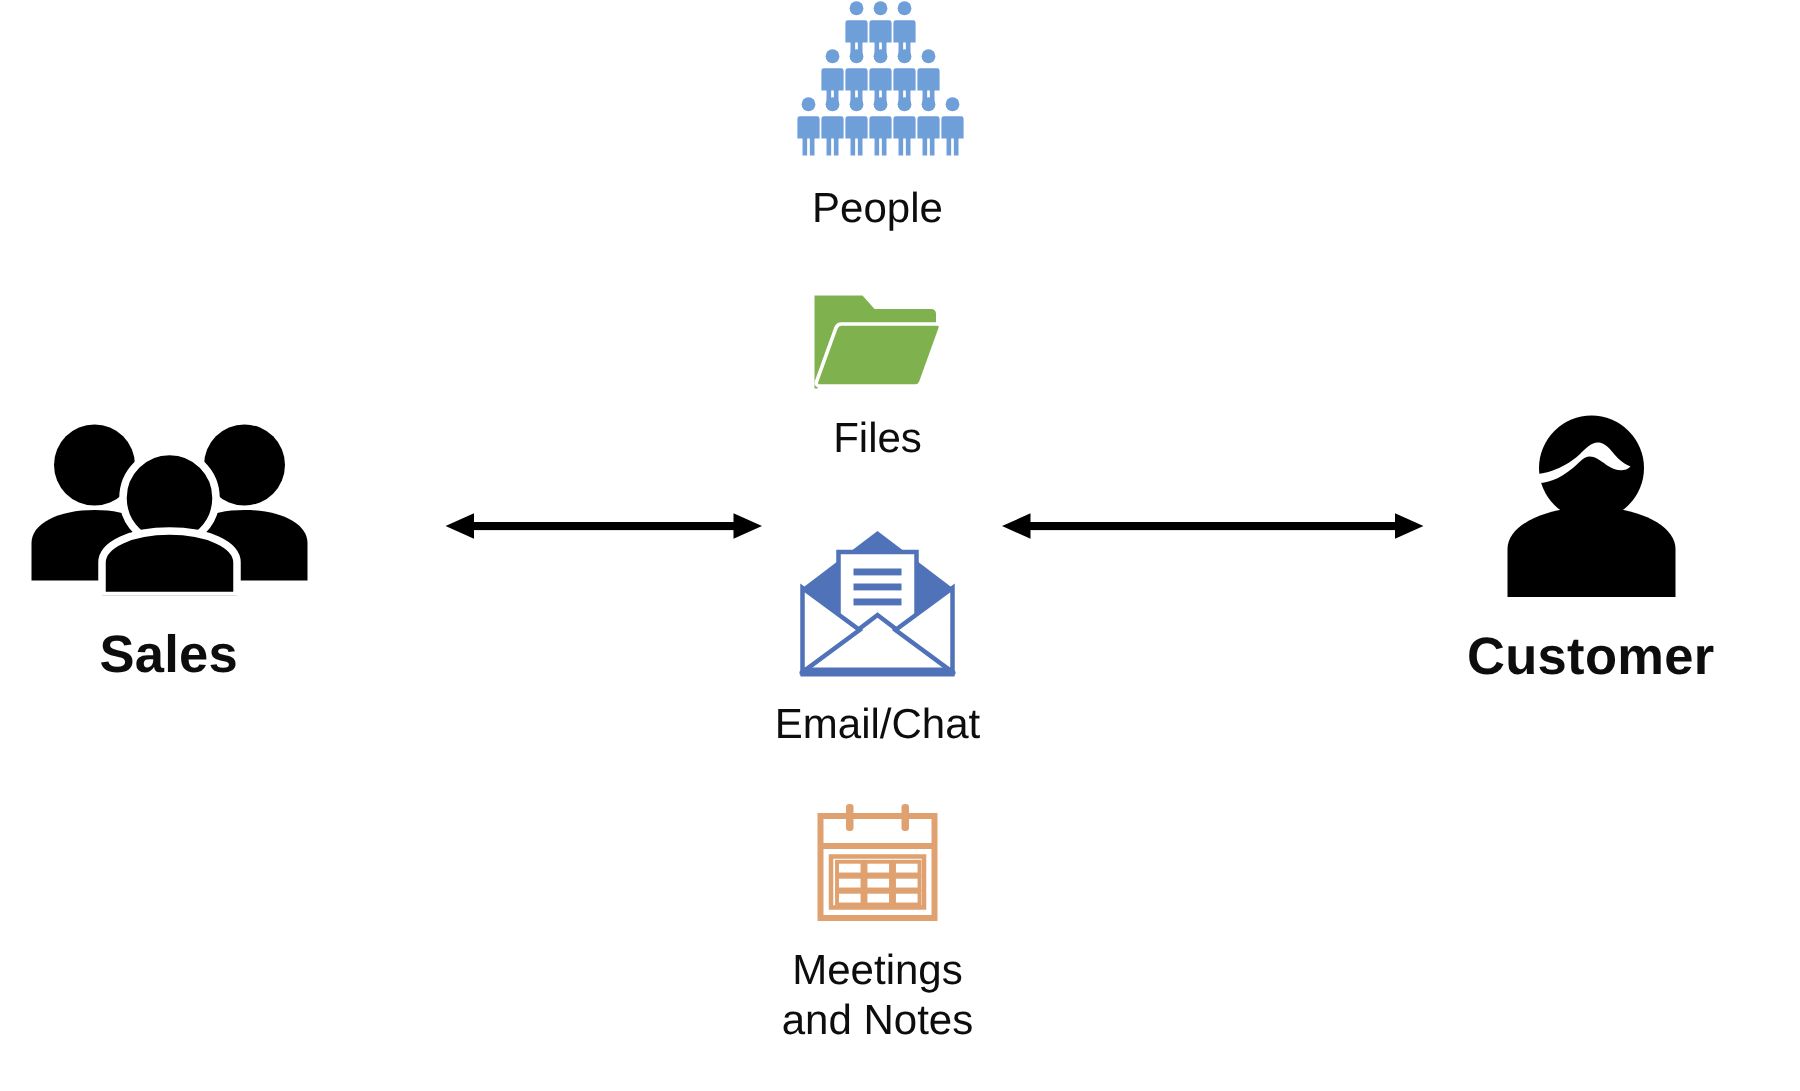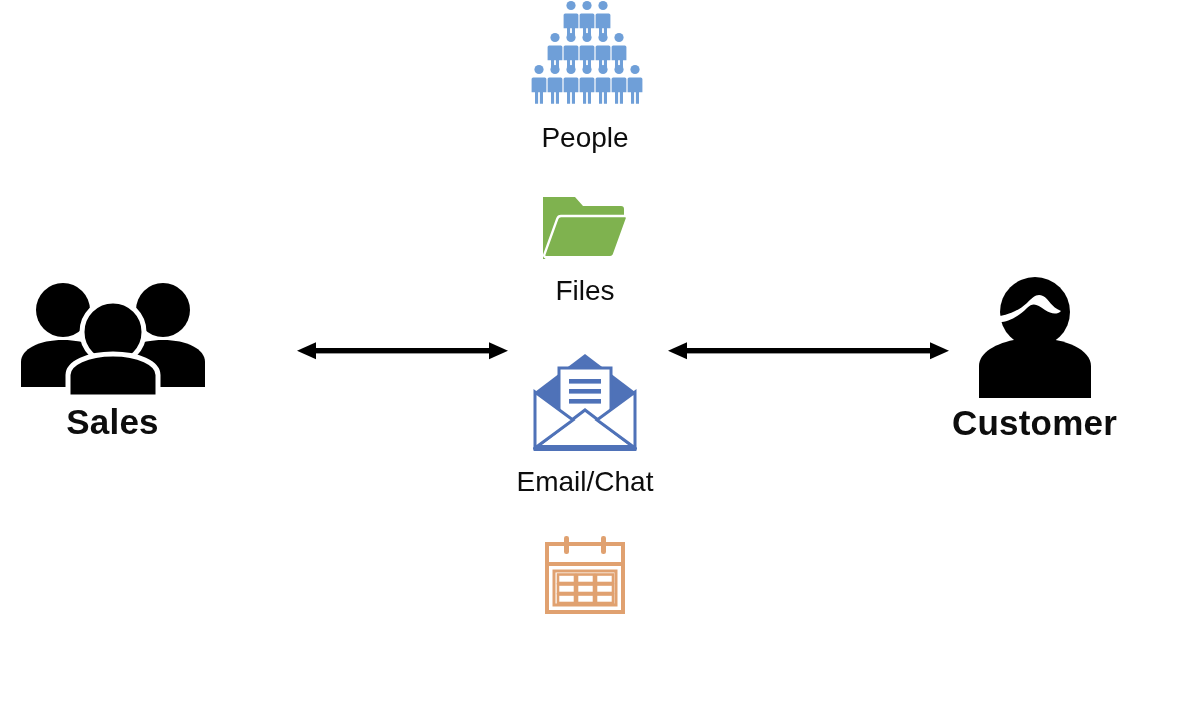--- a/index.html
+++ b/index.html
@@ -31,23 +31,24 @@
     text-align: center;
     line-height: 1.18;
     white-space: pre-line;
   }
 
   
   .endpoint .node-label {
     font-size: 35px;
     font-weight: bold;
     letter-spacing: .2px;
+    margin-top: 14px;
   }
   #node-sales   { left: 0px;   top: 277px; width: 225px; }
-  #node-customer{ left: 922px; top: 270px; width: 225px; }
+  #node-customer{ left: 948px; top: 270px; width: 225px; }
 
   
   .channel .node-label {
     font-size: 28px;
     font-weight: normal;
     margin-top: 9px;
   }
   #node-people    { left: 470px; top: 0px;   width: 230px; }
   #node-files     { left: 470px; top: 193px; width: 230px; }
   #node-email     { left: 470px; top: 352px; width: 230px; }
@@ -185,20 +186,22 @@
         <rect x="35" y="40.5" width="17" height="8.5" fill="none" stroke="#e0a170" stroke-width="2.6"></rect>
         <rect x="54" y="40.5" width="17" height="8.5" fill="none" stroke="#e0a170" stroke-width="2.6"></rect>
         <rect x="16" y="50.5" width="17" height="8.5" fill="none" stroke="#e0a170" stroke-width="2.6"></rect>
         <rect x="35" y="50.5" width="17" height="8.5" fill="none" stroke="#e0a170" stroke-width="2.6"></rect>
         <rect x="54" y="50.5" width="17" height="8.5" fill="none" stroke="#e0a170" stroke-width="2.6"></rect>
         <rect x="16" y="60.5" width="17" height="8.5" fill="none" stroke="#e0a170" stroke-width="2.6"></rect>
         <rect x="35" y="60.5" width="17" height="8.5" fill="none" stroke="#e0a170" stroke-width="2.6"></rect>
         <rect x="54" y="60.5" width="17" height="8.5" fill="none" stroke="#e0a170" stroke-width="2.6"></rect>
       </svg>
     </span>
+    <span class="node-label">Meetings
+and Notes</span>
   </div>
 
   <div class="arrow" id="arrow-left">
     <svg width="211" height="26" viewBox="0 0 211 26" xmlns="http://www.w3.org/2000/svg">
       <rect x="16" y="10" width="179" height="5.4" fill="#000000"></rect>
       <path d="M0 12.7 L19 4.2 L19 21.2 Z" fill="#000000"></path>
       <path d="M211 12.7 L192 4.2 L192 21.2 Z" fill="#000000"></path>
     </svg>
   </div>
 

